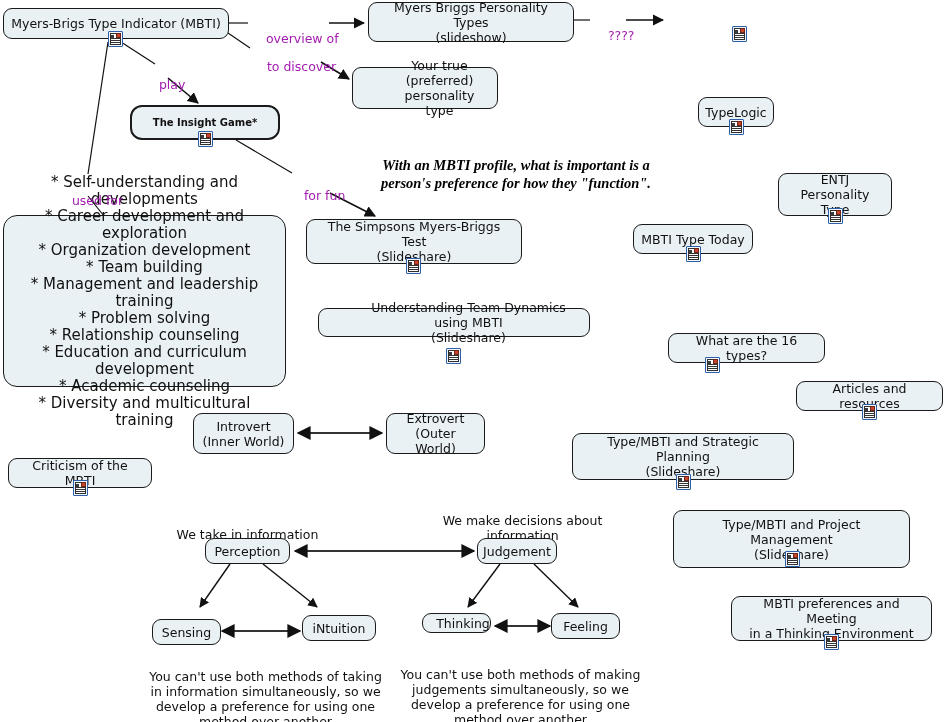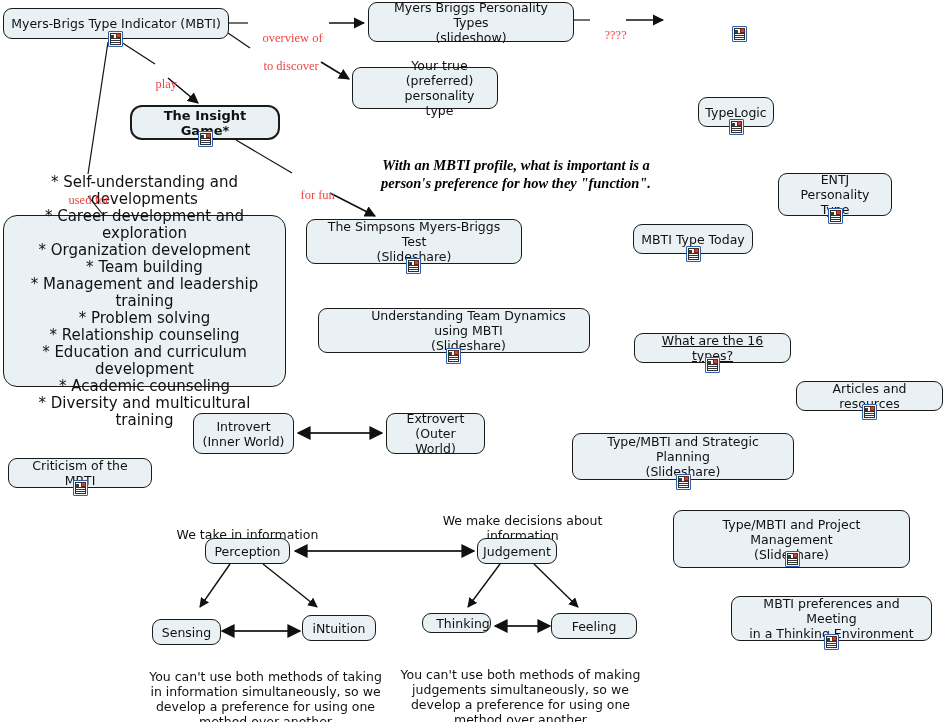--- a/index.html
+++ b/index.html
@@ -41,21 +41,21 @@
     font-size: 12.5px;
     line-height: 15px;
     padding: 2px 7px;
     white-space: pre-line;
     z-index: 3;
   }
   .node.bold {
     border-width: 2.5px;
     border-radius: 12px;
     font-weight: bold;
-    font-size: 13px;
+    font-size: 10px;
   }
   .node.listbox {
     text-align: center;
     line-height: 17px;
     font-size: 15px;
     border-radius: 14px;
     padding: 6px 10px;
   }
   
   .res-icon {
@@ -108,25 +108,24 @@
     width: 5px;
     height: 5px;
     background: #c8442c;
     border: 1px solid #6c2516;
     box-sizing: border-box;
   }
   .edge-label {
     position: absolute;
     font-size: 12.5px;
     line-height: 15px;
-    color: #ef4444;
+    color: #a21caf;
     background: transparent;
     white-space: pre;
     z-index: 4;
-    font-family: Liberation Serif, serif;
   }
   .caption {
     position: absolute;
     font-size: 12.5px;
     line-height: 15px;
     color: #111111;
     text-align: center;
     white-space: pre-line;
     z-index: 2;
   }
@@ -297,35 +296,35 @@
   <div class="res-icon" style="left:686px; top:246px;">
     <div class="frame"></div>
     <div class="paper"></div>
     <div class="blk"></div>
     <div class="bar b1"></div>
     <div class="bar b2"></div>
     <div class="bar b3"></div>
     <div class="chip"></div>
   </div>
 
-  <div class="node" style="left:318px; top:308px; width:272px; height:45px;padding-left:36px;">
+  <div class="node" style="left:318px; top:308px; width:272px; height:29px;padding-left:36px;">
     <span>Understanding Team Dynamics using MBTI
 (Slideshare)</span>
   </div>
   <div class="res-icon" style="left:446px; top:348px;">
     <div class="frame"></div>
     <div class="paper"></div>
     <div class="blk"></div>
     <div class="bar b1"></div>
     <div class="bar b2"></div>
     <div class="bar b3"></div>
     <div class="chip"></div>
   </div>
 
-  <div class="node" style="left:634px; top:333px; width:157px; height:30px;text-decoration:underline;">
+  <div class="node" style="left:668px; top:333px; width:157px; height:30px;">
     <span>What are the 16 types?</span>
   </div>
   <div class="res-icon" style="left:705px; top:357px;">
     <div class="frame"></div>
     <div class="paper"></div>
     <div class="blk"></div>
     <div class="bar b1"></div>
     <div class="bar b2"></div>
     <div class="bar b3"></div>
     <div class="chip"></div>
@@ -422,21 +421,21 @@
   </div>
 
   <div class="node" style="left:302px; top:615px; width:74px; height:26px;">
     <span>iNtuition</span>
   </div>
 
   <div class="node" style="left:422px; top:613px; width:69px; height:20px;padding-left:20px;">
     <span>Thinking</span>
   </div>
 
-  <div class="node" style="left:551px; top:613px; width:86px; height:26px;align-items:center;">
+  <div class="node" style="left:551px; top:613px; width:69px; height:26px;align-items:center;">
     <span>Feeling</span>
   </div>
 
   <div class="edge-label" style="left:250px; top:16px;">
     <span>overview of</span>
   </div>
 
   <div class="edge-label" style="left:592px; top:13px;">
     <span>????</span>
   </div>

